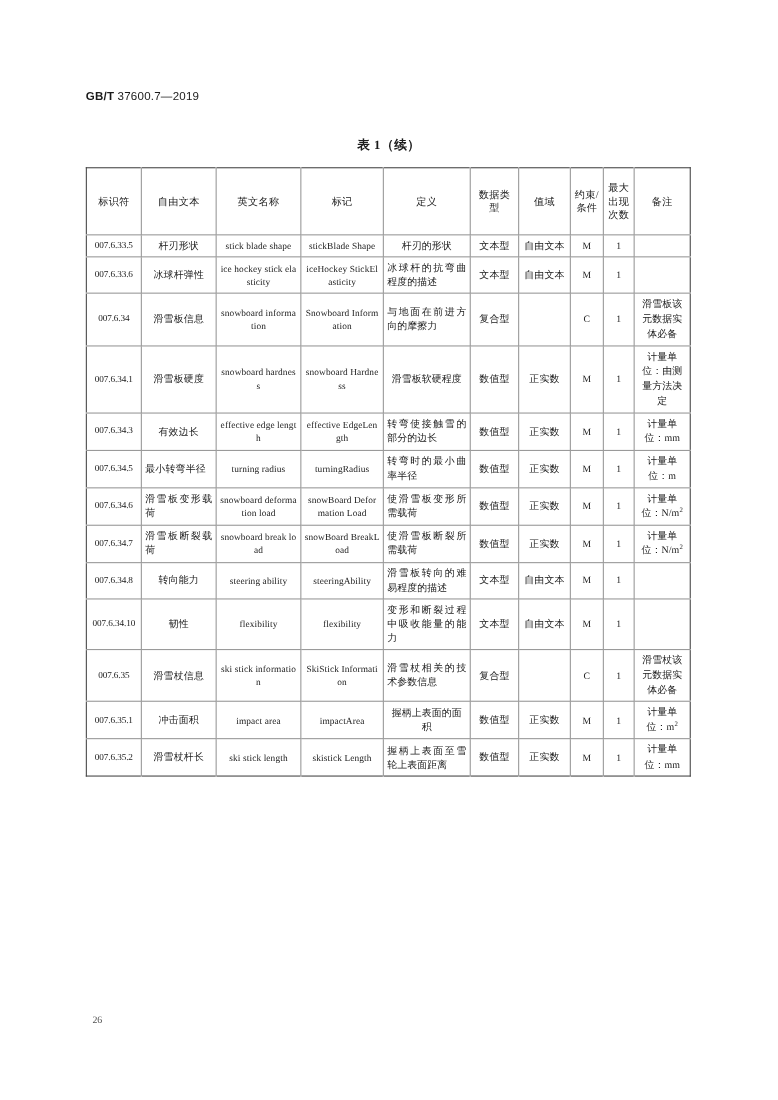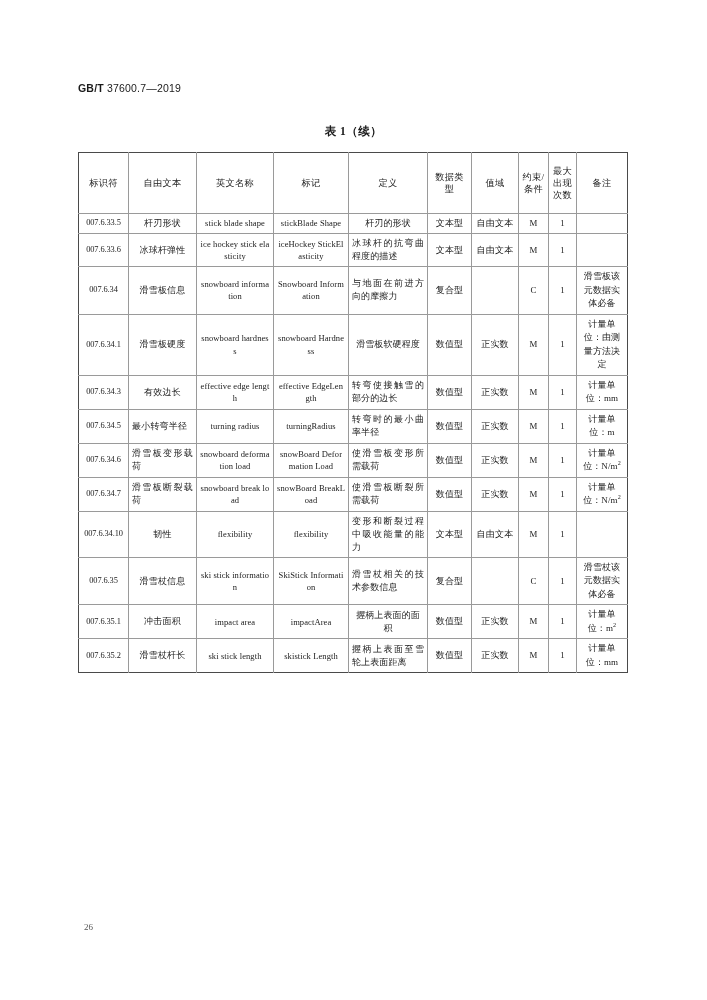--- a/index.html
+++ b/index.html
@@ -299,20 +299,32 @@
             <td class="cell-en">snowboard break load</td>
             <td class="cell-tag">snowBoard BreakLoad</td>
             <td class="cell-def just">使滑雪板断裂所需载荷</td>
             <td class="cell-type">数值型</td>
             <td class="cell-range">正实数</td>
             <td class="cell-cond">M</td>
             <td class="cell-max">1</td>
             <td class="cell-note">计量单位：N/m<sup>2</sup></td>
           </tr>
           <tr>
+            <td class="cell-id">007.6.34.8</td>
+            <td class="cell-cn">转向能力</td>
+            <td class="cell-en">steering ability</td>
+            <td class="cell-tag">steeringAbility</td>
+            <td class="cell-def just">滑雪板转向的难易程度的描述</td>
+            <td class="cell-type">文本型</td>
+            <td class="cell-range">自由文本</td>
+            <td class="cell-cond">M</td>
+            <td class="cell-max">1</td>
+            <td class="cell-note"></td>
+          </tr>
+          <tr>
             <td class="cell-id">007.6.34.10</td>
             <td class="cell-cn">韧性</td>
             <td class="cell-en">flexibility</td>
             <td class="cell-tag">flexibility</td>
             <td class="cell-def just">变形和断裂过程中吸收能量的能力</td>
             <td class="cell-type">文本型</td>
             <td class="cell-range">自由文本</td>
             <td class="cell-cond">M</td>
             <td class="cell-max">1</td>
             <td class="cell-note"></td>

